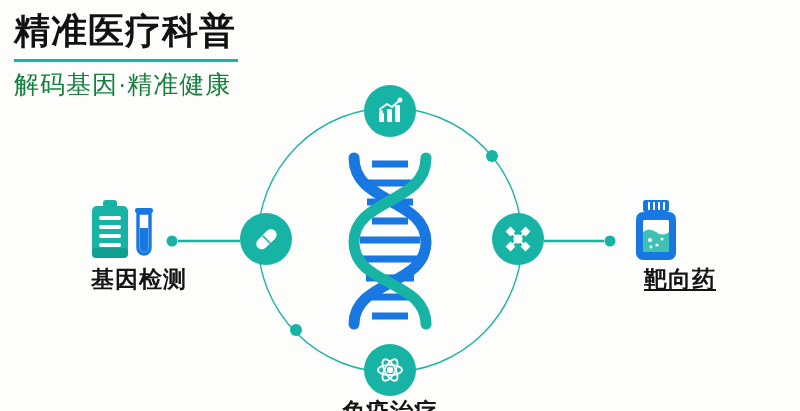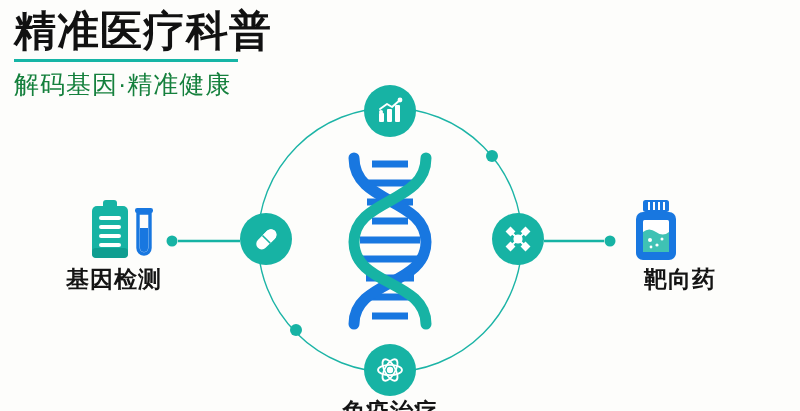--- a/index.html
+++ b/index.html
@@ -24,21 +24,21 @@
   }
 
   
   .header {
     position: absolute;
     left: 14px;
     top: 6px;
     width: 420px;
   }
   .main-title {
-    font-size: 42px;
+    font-size: 36px;
     line-height: 50px;
     font-weight: 700;
     color: #111111;
     letter-spacing: 1px;
     white-space: nowrap;
   }
   .title-rule {
     width: 224px;
     height: 3px;
     background: #16b5a6;
@@ -85,22 +85,22 @@
 
   .side-label {
     position: absolute;
     font-size: 23px;
     font-weight: 700;
     color: #141414;
     letter-spacing: 1px;
     white-space: nowrap;
     text-align: center;
   }
-  .label-left   { left: 4px;  top: 264px; width: 220px; }
-  .label-right  { left: 570px; top: 264px; width: 220px; }
+  .label-left   { left: 29px;  top: 264px; width: 220px; }
+  .label-right  { left: 570px; top: 264px; width: 220px; text-decoration: underline; }
   .label-bottom { left: 290px; top: 396px; width: 200px; }
 
   .dna {
     position: absolute;
     left: 332px;
     top: 152px;
     width: 116px;
     height: 178px;
   }
 

